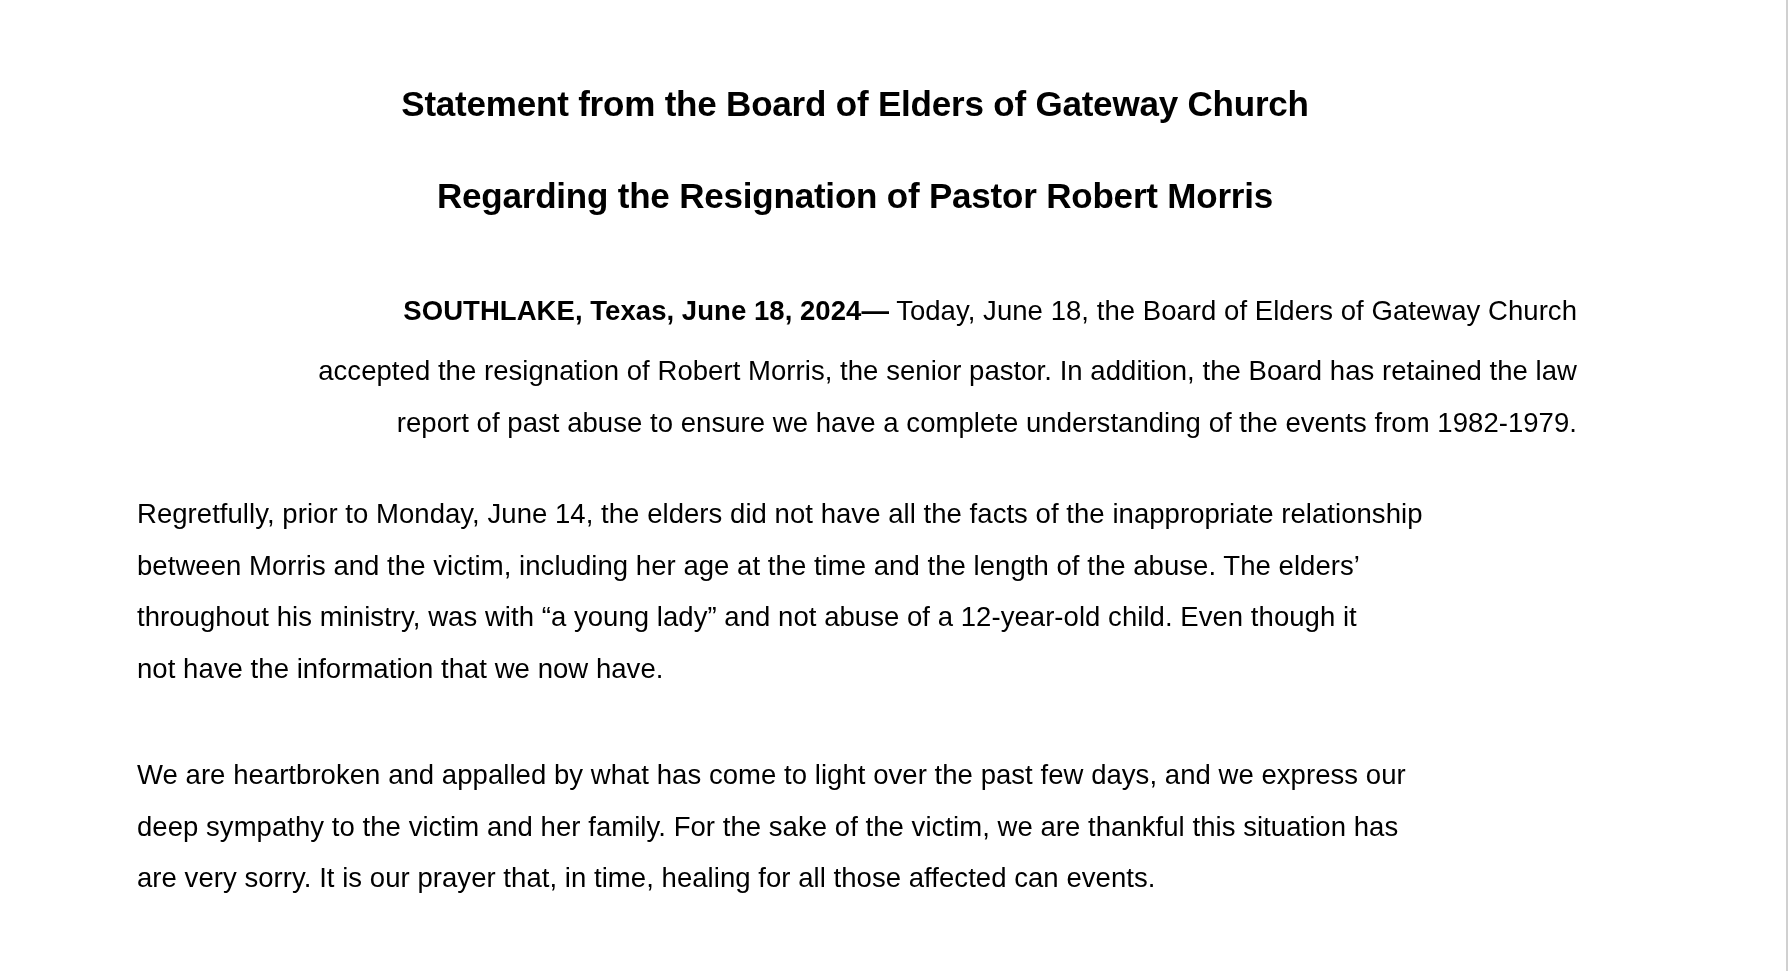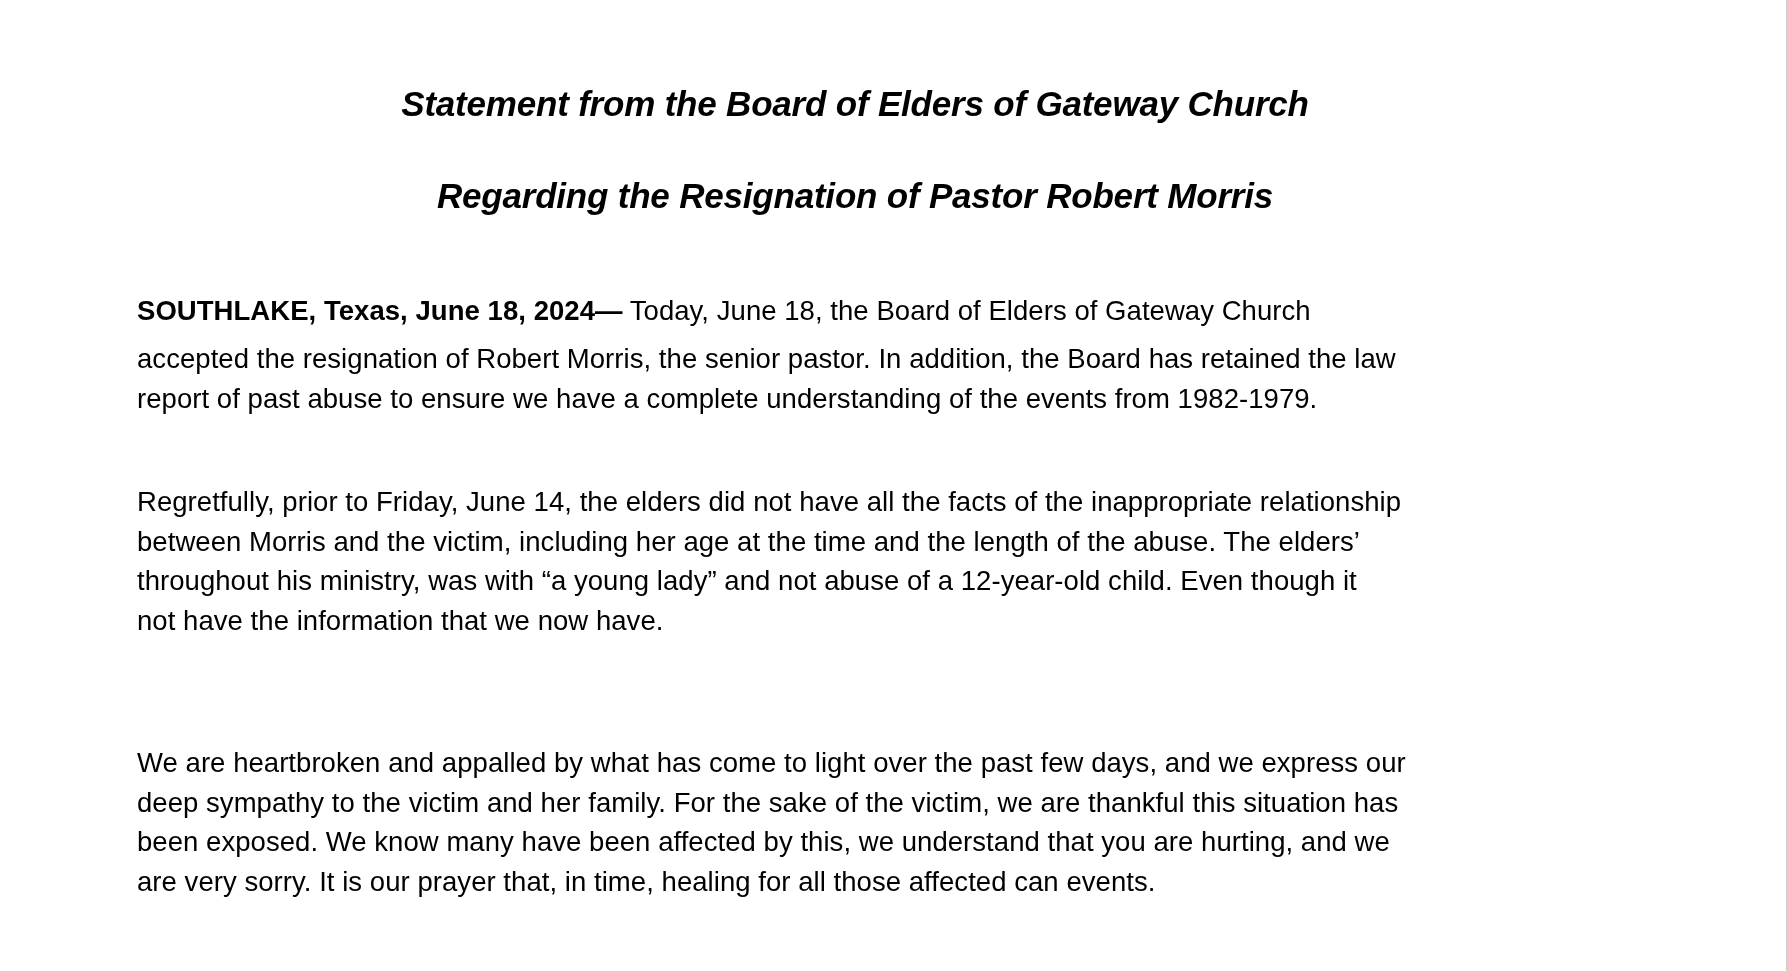--- a/index.html
+++ b/index.html
@@ -6,56 +6,54 @@
   body {
     width:1788px; height:971px; background:#ffffff; overflow:hidden;
     position:relative; color:#000;
     font-family: "Liberation Sans", sans-serif;
   }
   .edge { position:absolute; top:0; right:0; width:2px; height:971px; background:#d0d0d0; }
   .title {
     position:absolute; left:0; width:1710px; text-align:center;
     font-weight:bold; font-size:35px; letter-spacing:-0.2px; margin:0;
     line-height:40px;
-    font-style:italic;
   }
   .t1 { top:84px; }
   .t2 { top:176px; }
   .body {
     position:absolute; left:137px; width:1440px;
     font-size:27.5px; line-height:39.6px; letter-spacing:0.05px;
   }
-  .lead { top:291px; }
+  .lead { top:291px;text-align:right; }
   .lead .first-line { display:block; height:48px; line-height:40px; }
   .p2 { top:482px; }
   .p3 { top:743px; }
-  .line { display:block; white-space:nowrap; }
+  .line { display:block; white-space:nowrap;margin-top:12px; }
   .dateline { font-weight:bold; }
 </style>
 </head>
 <body>
 
 <div class="edge"></div>
 
 <h1 class="title t1">Statement from the Board of Elders of Gateway Church</h1>
 <h2 class="title t2">Regarding the Resignation of Pastor Robert Morris</h2>
 
 <div class="body lead">
   <span class="first-line">
     <span class="dateline">SOUTHLAKE, Texas, June 18, 2024—</span><span> Today, June 18, the Board of Elders of Gateway Church</span>
   </span>
   <span class="line">accepted the resignation of Robert Morris, the senior pastor. In addition, the Board has retained the law</span>
   <span class="line">report of past abuse to ensure we have a complete understanding of the events from 1982-1979.</span>
 </div>
 
 <div class="body p2">
-  <span class="line">Regretfully, prior to Friday, June 14, the elders did not have all the facts of the inappropriate relationship</span>
+  <span class="line">Regretfully, prior to Monday, June 14, the elders did not have all the facts of the inappropriate relationship</span>
   <span class="line">between Morris and the victim, including her age at the time and the length of the abuse. The elders’</span>
   <span class="line">throughout his ministry, was with “a young lady” and not abuse of a 12-year-old child. Even though it</span>
   <span class="line">not have the information that we now have.</span>
 </div>
 
 <div class="body p3">
   <span class="line">We are heartbroken and appalled by what has come to light over the past few days, and we express our</span>
   <span class="line">deep sympathy to the victim and her family. For the sake of the victim, we are thankful this situation has</span>
-  <span class="line">been exposed. We know many have been affected by this, we understand that you are hurting, and we</span>
   <span class="line">are very sorry. It is our prayer that, in time, healing for all those affected can events.</span>
 </div>
 
 </body></html>

